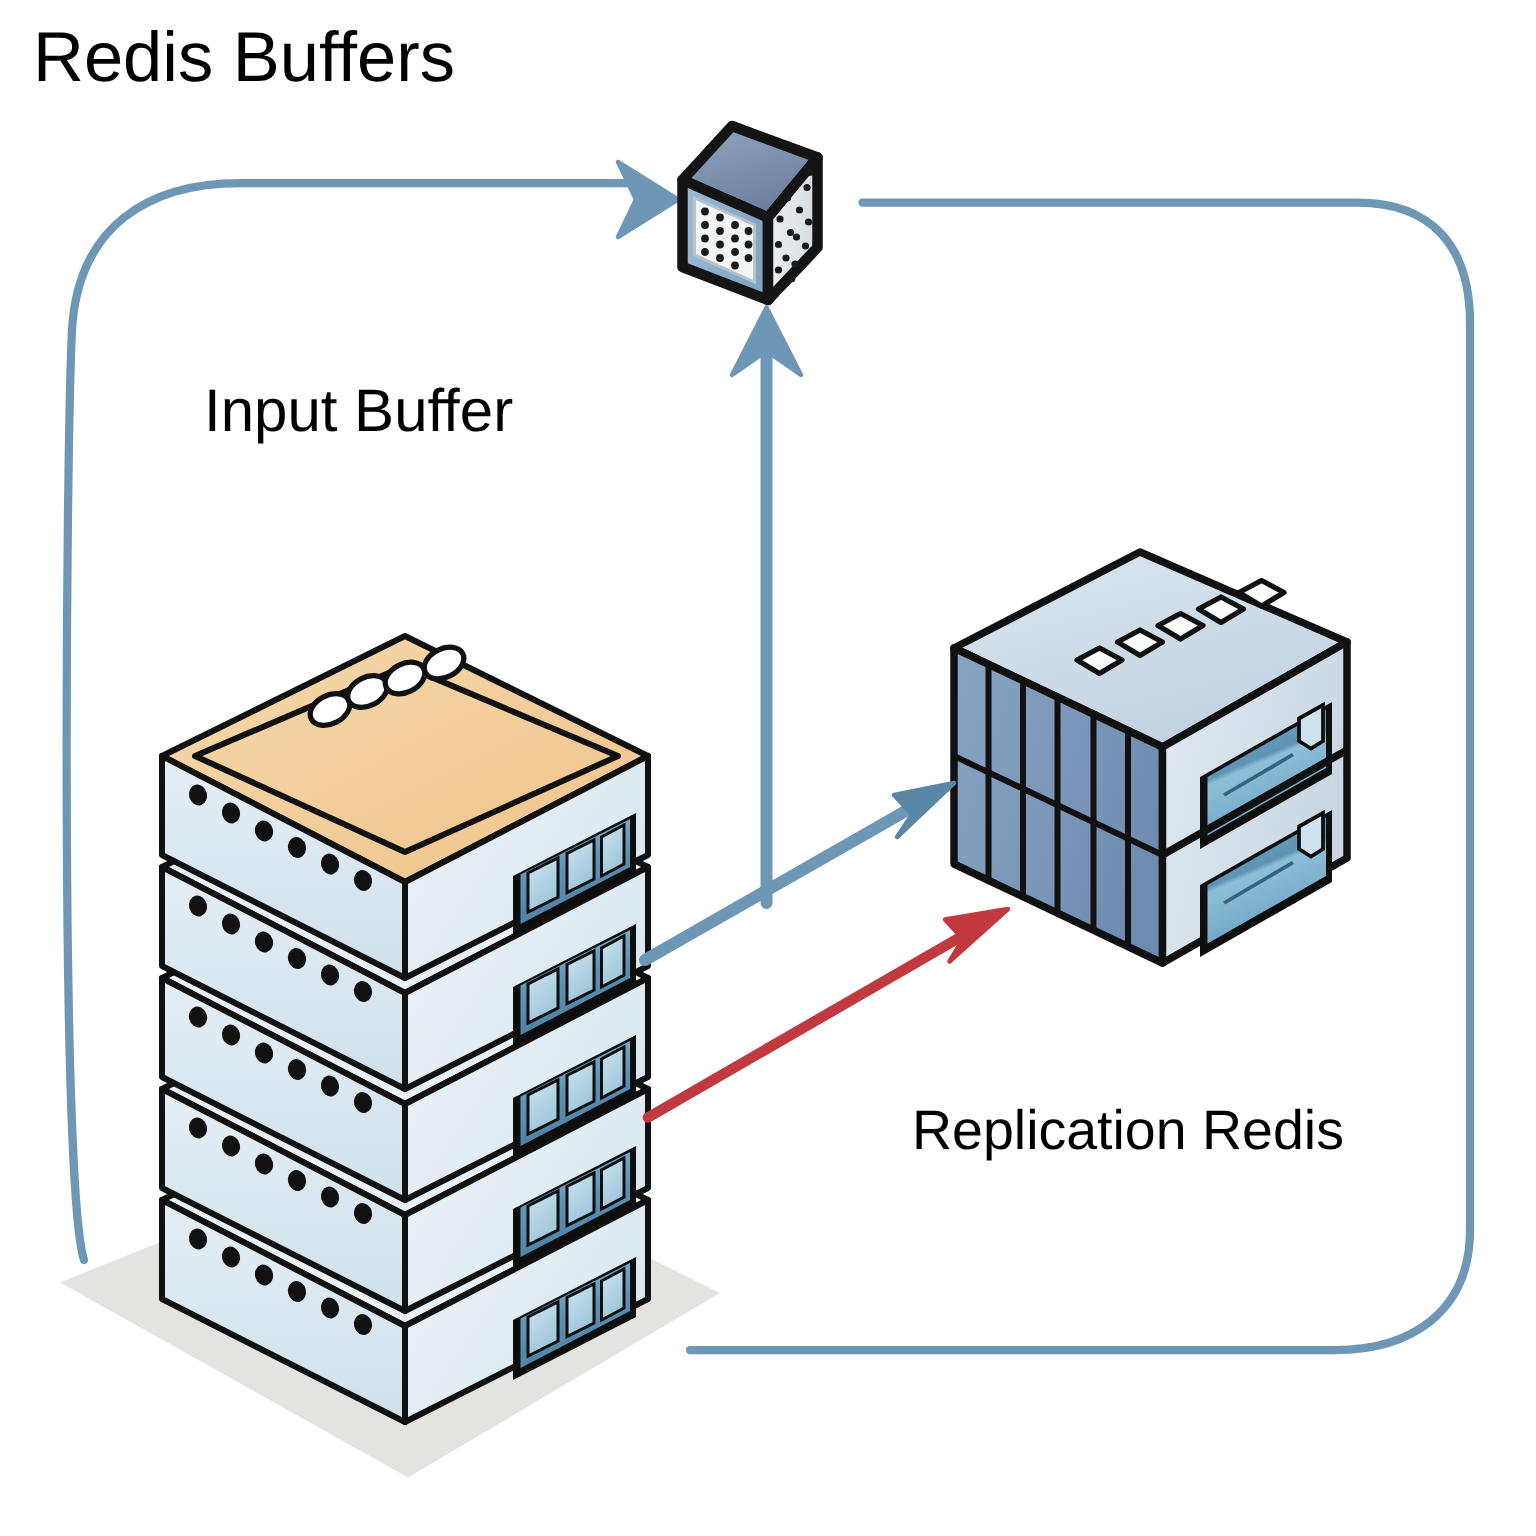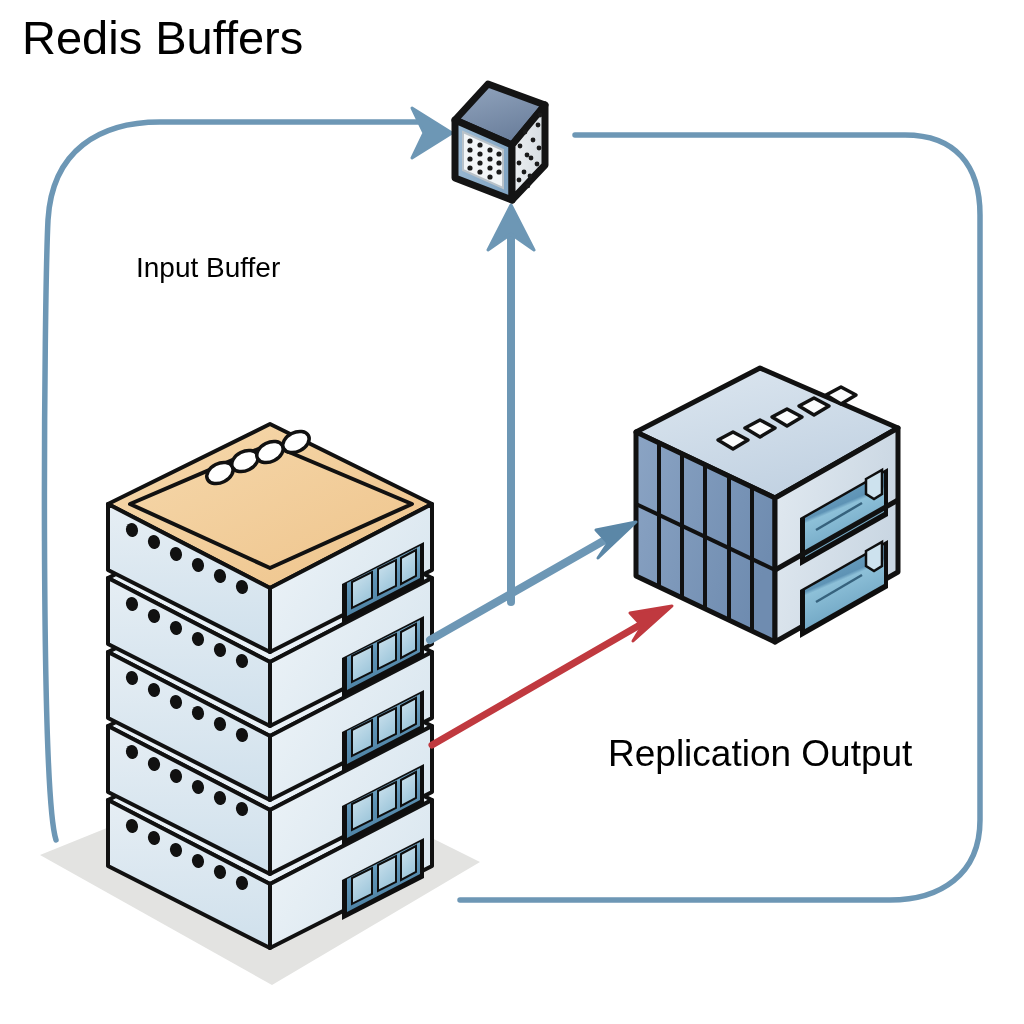--- a/index.html
+++ b/index.html
@@ -34,21 +34,21 @@
   }
   #title-text {
     left: 22px;
     top: 12px;
     font-size: 47px;
     line-height: 52px;
   }
   #label-input {
     left: 136px;
     top: 252px;
-    font-size: 28px;
+    font-size: 40px;
   }
   #label-output {
     left: 618px;
     top: 252px;
     font-size: 40px;
   }
   #label-replication {
     left: 608px;
     top: 733px;
     font-size: 37px;
@@ -335,15 +335,15 @@
       <line x1="432" y1="745" x2="645" y2="622" stroke="#c0393f" stroke-width="7" stroke-linecap="round"></line>
       <path d="M 672 606 L 630 613 L 642 626 L 633 641 Z" fill="#c0393f" stroke="#c0393f" stroke-width="3" stroke-linejoin="round"></path>
     </g>
   </svg>
 
   <div class="lbl" id="title-text">Redis Buffers</div>
 
   <div class="lbl" id="label-input">Input Buffer</div>
 
 
-  <div class="lbl" id="label-replication">Replication Output</div>
+  <div class="lbl" id="label-replication">Replication Redis</div>
 
 </div>
 
 </body></html>

